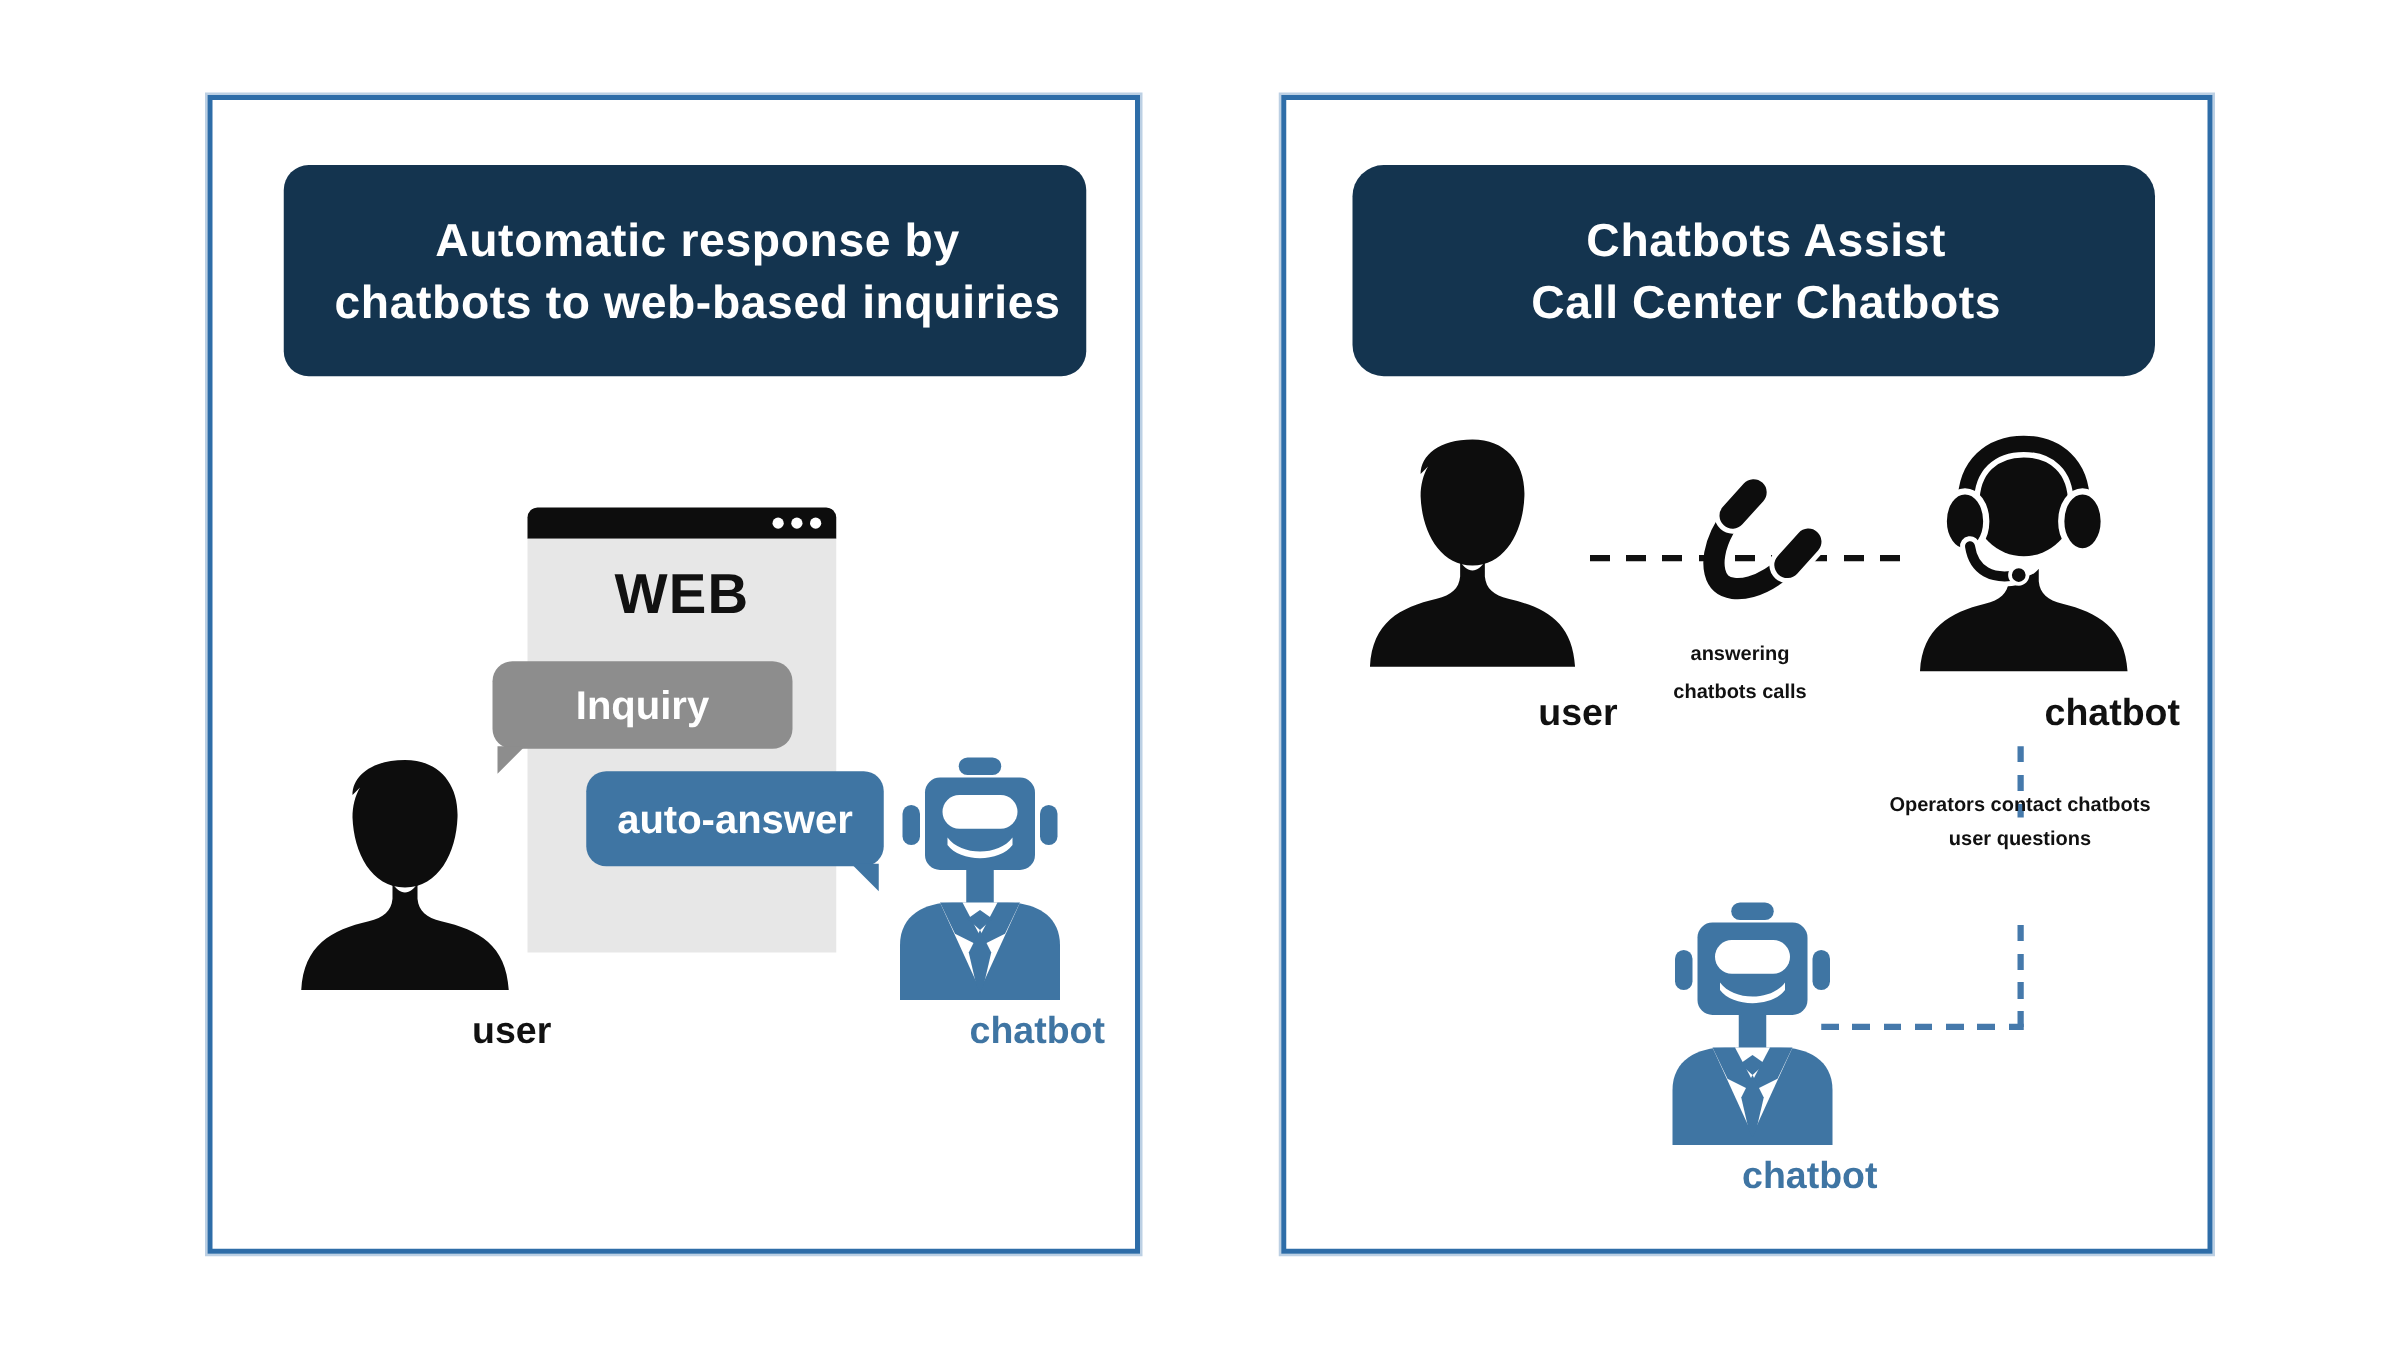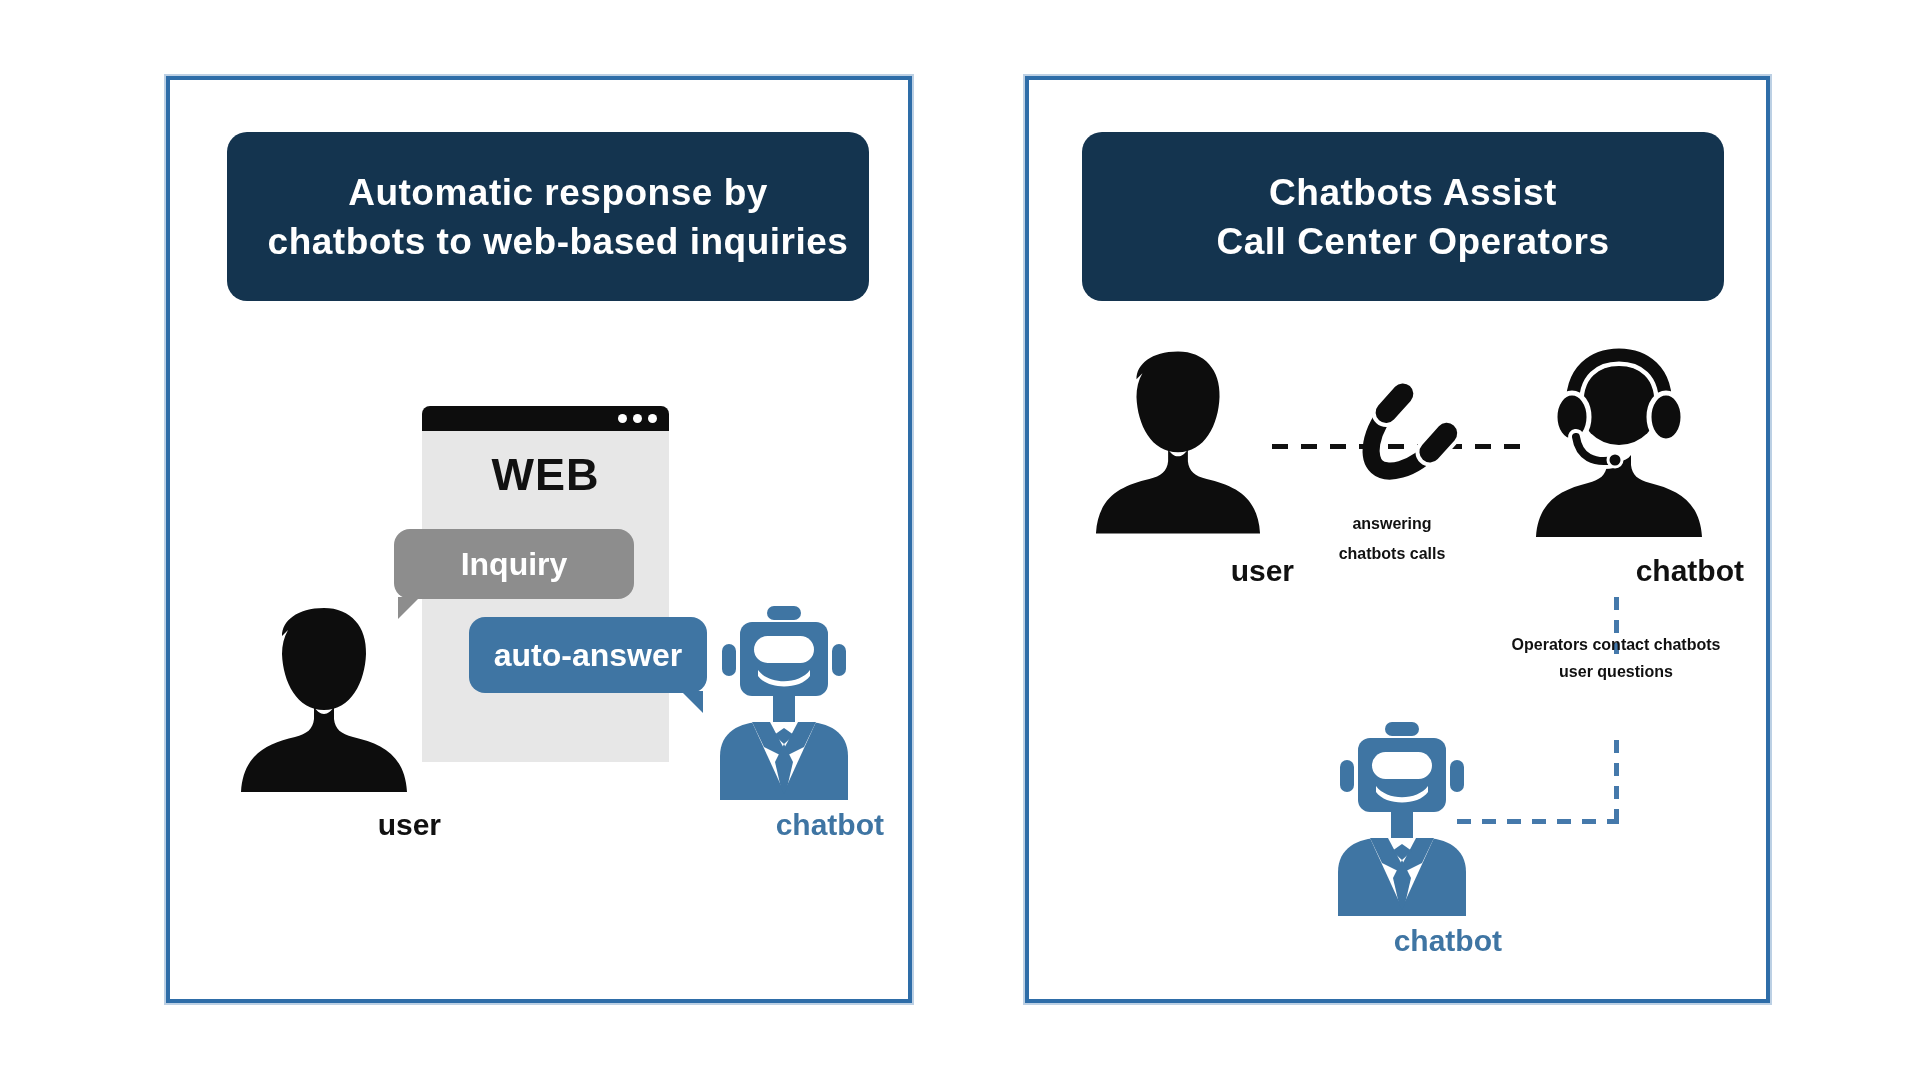--- a/index.html
+++ b/index.html
@@ -24,21 +24,21 @@
   .panel.left{left:166px;}
   .panel.right{left:1025px;width:745px;}
 
   .title-box{
     position:absolute;width:642px;height:169px;background:var(--navy);
     border-radius:20px;display:flex;flex-direction:column;justify-content:center;
     align-items:center;color:#fff;font-weight:bold;font-size:37px;line-height:49px;
     text-align:center;letter-spacing:.5px;padding-left:20px;
   }
   .panel.left .title-box{left:57px;top:52px;}
-  .panel.right .title-box{left:53px;top:52px;}
+  .panel.right .title-box{left:53px;top:52px;border-radius:25px;}
 
   
   .browser{position:absolute;left:252px;top:326px;width:247px;height:356px;}
   .browser-bar{height:25px;background:#0d0d0d;border-radius:8px 8px 0 0;
     display:flex;align-items:center;justify-content:flex-end;padding-right:12px;}
   .dot{width:9px;height:9px;border-radius:50%;background:#fff;margin-left:6px;}
   .browser-body{height:331px;background:var(--browser-body);
     display:flex;justify-content:center;}
   .web-label{font-size:45px;font-weight:bold;color:var(--ink);margin-top:18px;letter-spacing:1px;}
 
@@ -123,21 +123,21 @@
         <polygon points="70,140 61,158 67,184 70,190 73,184 79,158"></polygon>
       </svg>
     </div>
     <div class="figure-label blue" style="left:514px;top:728px;width:200px;">chatbot</div>
   </div>
 
   <div class="panel right">
 
     <div class="title-box">
       <span>Chatbots Assist</span>
-      <span>Call Center Operators</span>
+      <span>Call Center Chatbots</span>
     </div>
 
     <div class="dash-h-black" style="left:243px;top:364px;width:254px;"></div>
 
     <div class="figure" style="left:63px;top:267px;">
       <svg width="172" height="187" viewBox="0 0 174 188" fill="#0d0d0d">
         <path d="M87,4 C114,4 130,23 129,50 C128,78 114,106 87,106 C60,106 46,78 45,50 C45,41 47,33 51,26 L45,32 C45,17 60,4 87,4 Z"></path>
         <path d="M4,188 C6,152 28,140 58,133 C70,130 76,125 77,115 L77,103 C80,107 83,110 87,110 C91,110 94,107 97,103 L97,115 C98,125 104,130 116,133 C146,140 168,152 170,188 Z"></path>
       </svg>
     </div>

